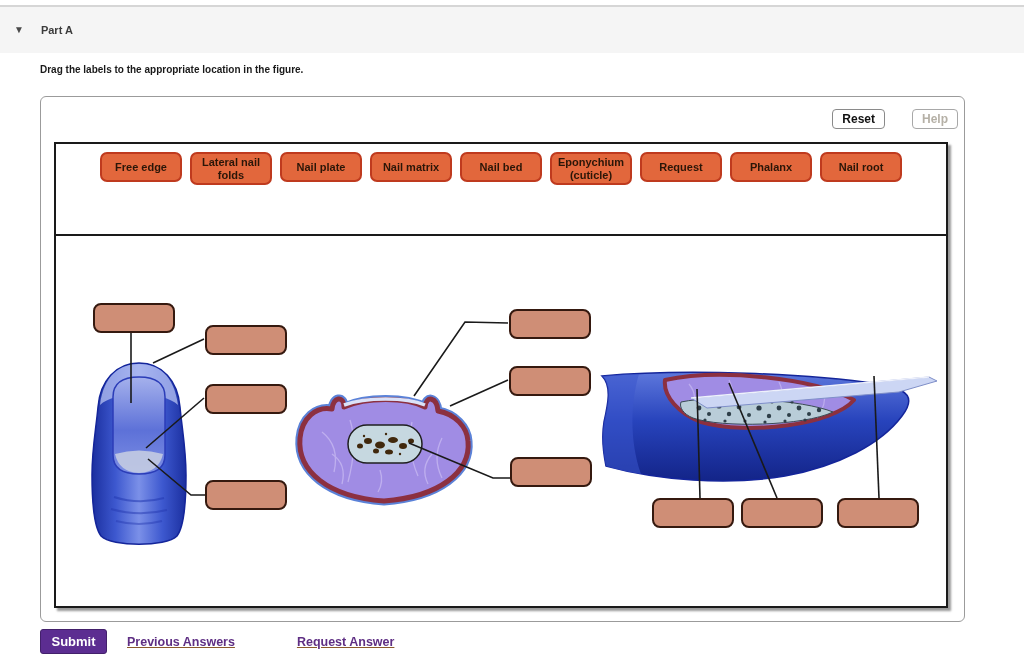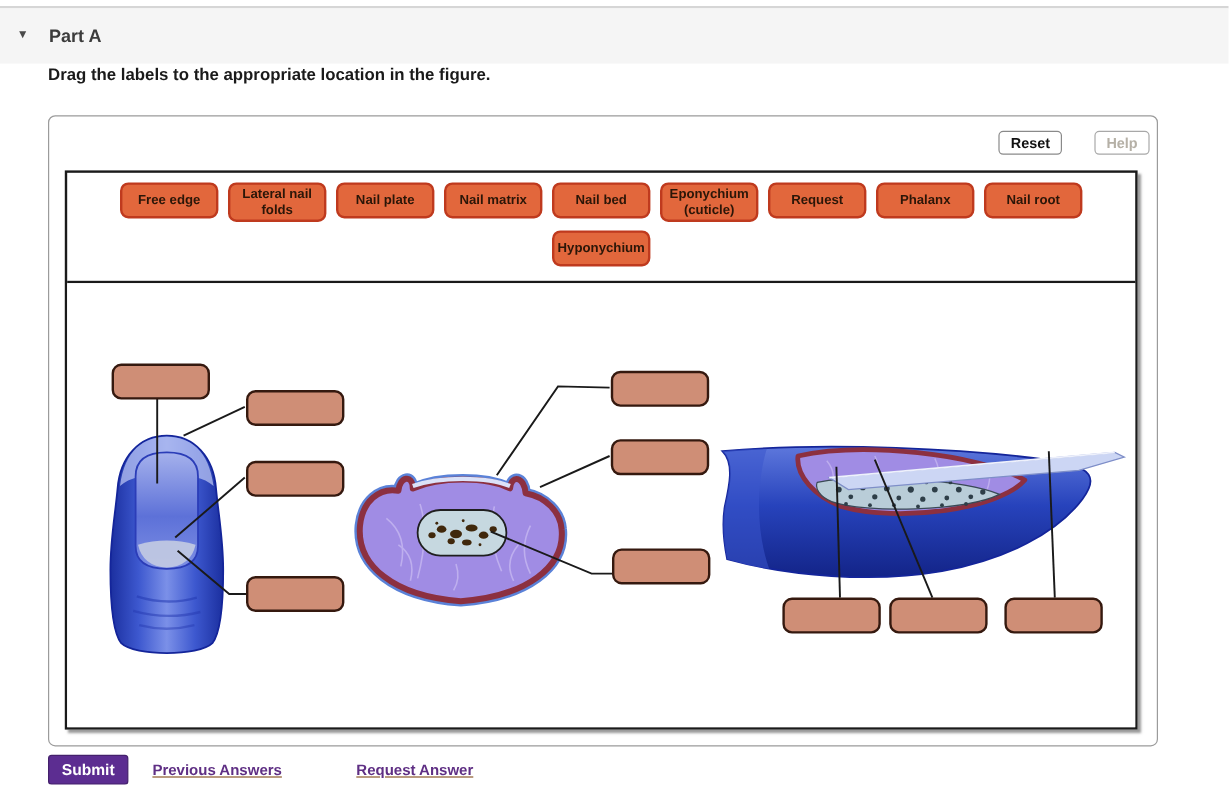--- a/index.html
+++ b/index.html
@@ -3,23 +3,23 @@
 <meta charset="utf-8">
 <style>
   * { margin:0; padding:0; box-sizing:border-box; }
   html,body { background:#ffffff; font-family:"Liberation Sans", sans-serif; }
   .page { position:relative; width:1024px; height:654px; background:#fff; overflow:hidden; }
 
   .top-strip { position:absolute; top:0; left:0; width:1024px; height:5px; background:#fff; }
   .top-divider { position:absolute; top:5px; left:0; width:1024px; height:2px; background:#d6d6d6; }
   .part-header { position:absolute; top:7px; left:0; width:1024px; height:46px; background:#f5f5f5; display:flex; align-items:center; }
   .chevron { margin-left:14px; font-size:10px; color:#4a4a4a; line-height:1; cursor:pointer; }
-  .part-title { margin-left:17px; font-size:15px; font-weight:600; color:#3c3c3c; }
-
-  .instruction { position:absolute; top:54px; left:40px; font-size:14px; font-weight:bold; color:#1a1a1a; }
+  .part-title { margin-left:17px; font-size:11px; font-weight:600; color:#3c3c3c; }
+
+  .instruction { position:absolute; top:64px; left:40px; font-size:10px; font-weight:bold; color:#1a1a1a; }
 
   .outer-box { position:absolute; top:96px; left:40px; width:925px; height:526px; background:#fff; border:1px solid #9b9b9b; border-radius:6px; }
   .fig-toolbar { position:absolute; top:12px; right:6px; display:flex; gap:27px; }
   .tb-btn { font-size:12px; font-weight:bold; padding:2px 9px; background:#ffffff; border:1px solid #8a8a8a; border-radius:4px; color:#111; cursor:pointer; }
   .tb-btn.disabled { color:#b5b0a6; border-color:#a8a8a8; }
 
   .inner-box { position:absolute; top:45px; left:13px; width:894px; height:466px; background:#fff; border:2px solid #1a1a1a; box-shadow:3px 3px 2px rgba(70,70,70,.55); }
   .label-bank { width:100%; height:92px; border-bottom:2px solid #1a1a1a; padding-top:8px; }
   .chip-row { display:flex; gap:8px; justify-content:center; align-items:flex-start; min-height:34px; }
   .chip-row.second { margin-top:6px; min-height:30px; }
@@ -67,23 +67,20 @@
         <div class="chip-row">
           <div class="chip">Free edge</div>
           <div class="chip">Lateral nail folds</div>
           <div class="chip">Nail plate</div>
           <div class="chip">Nail matrix</div>
           <div class="chip">Nail bed</div>
           <div class="chip">Eponychium (cuticle)</div>
           <div class="chip">Request</div>
           <div class="chip">Phalanx</div>
           <div class="chip">Nail root</div>
-        </div>
-        <div class="chip-row second">
-          <div class="chip">Hyponychium</div>
         </div>
       </div>
 
       <div class="figure-area">
 
         <svg class="illus" style="left:28px; top:121px;" width="110" height="195" viewBox="0 0 110 195">
           <defs>
             <linearGradient id="fgBody" x1="0" y1="0" x2="1" y2="0">
               <stop offset="0" stop-color="#1b2f9f"></stop>
                 <stop offset="0.25" stop-color="#3d58cf"></stop>

